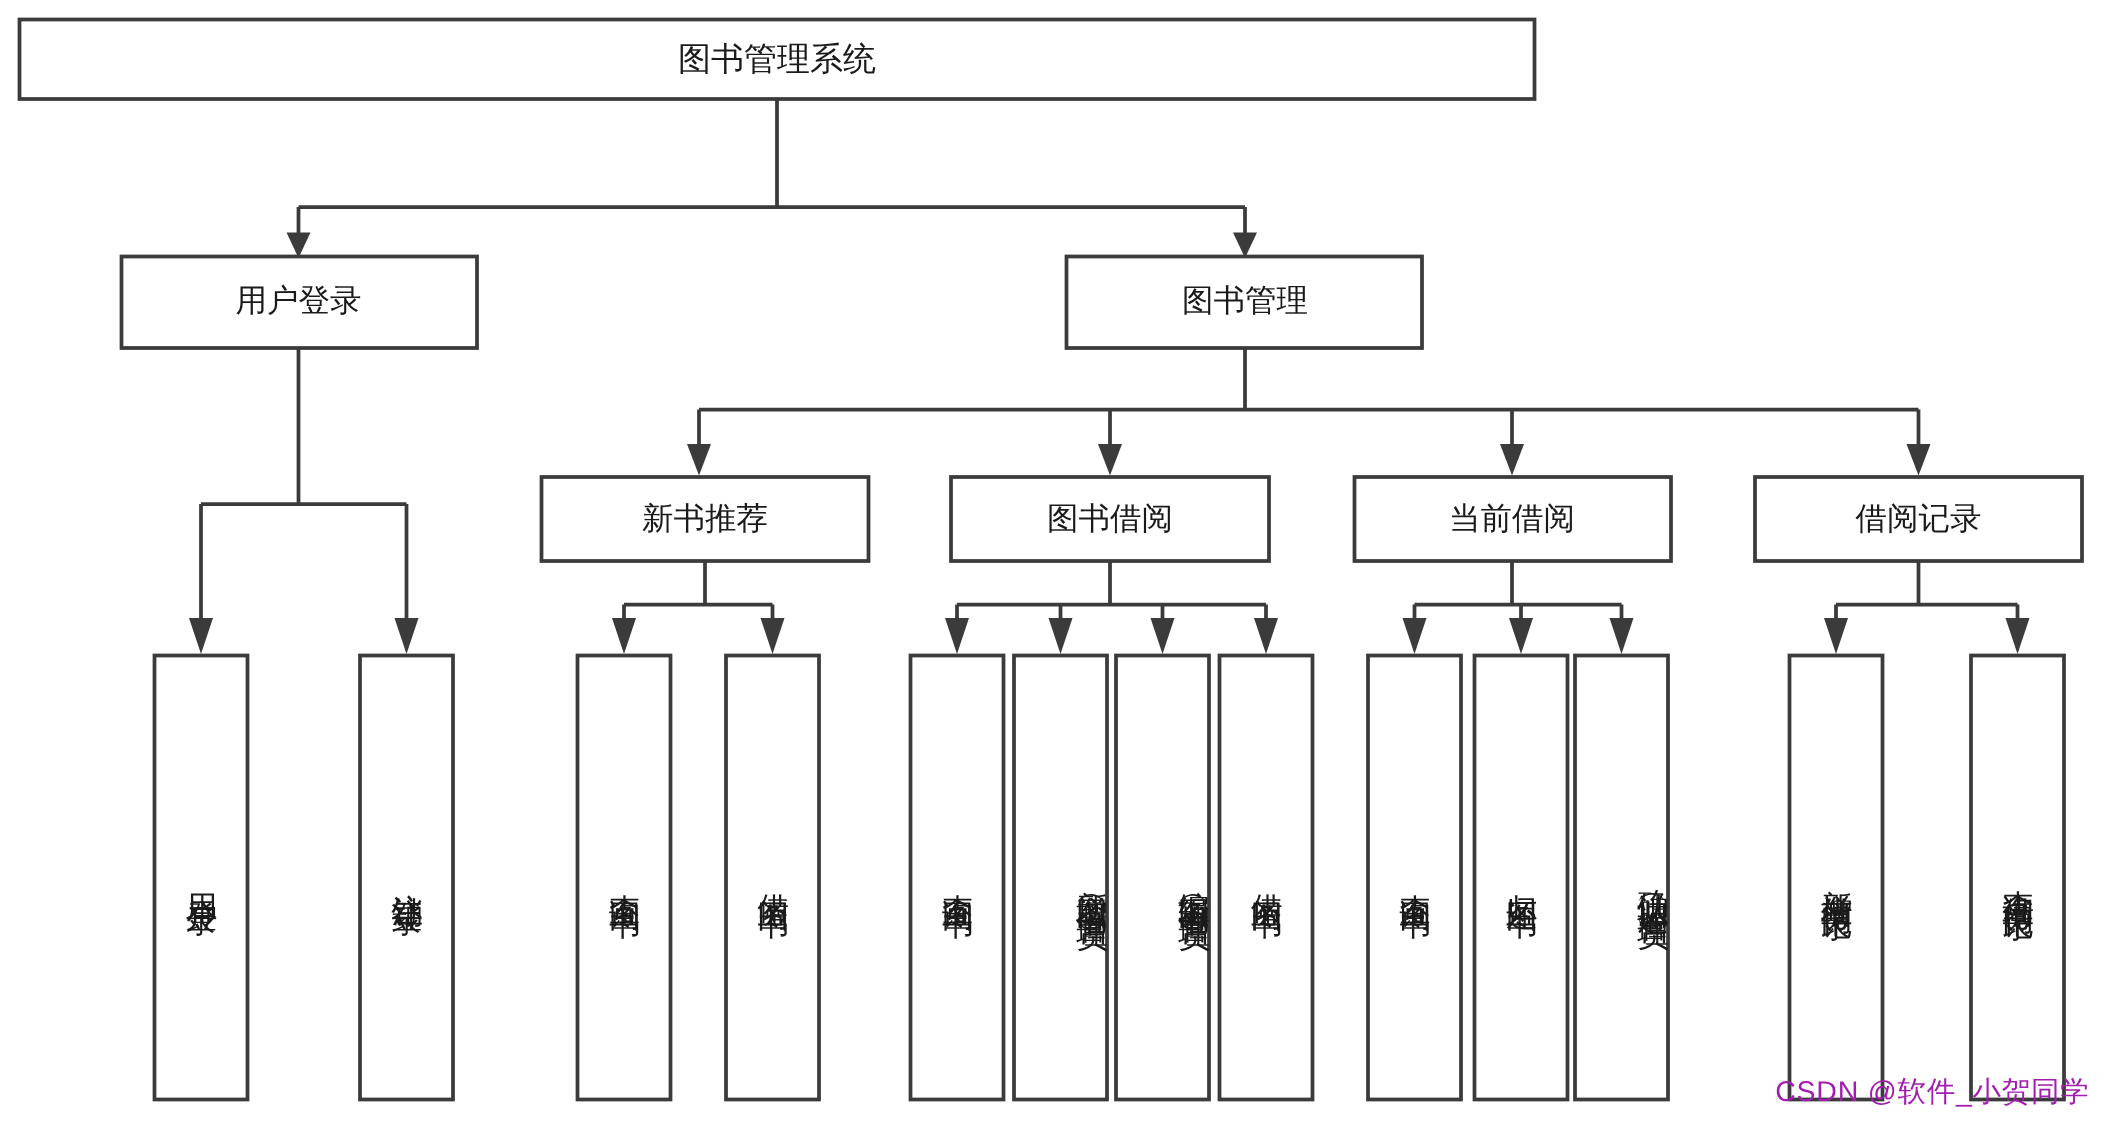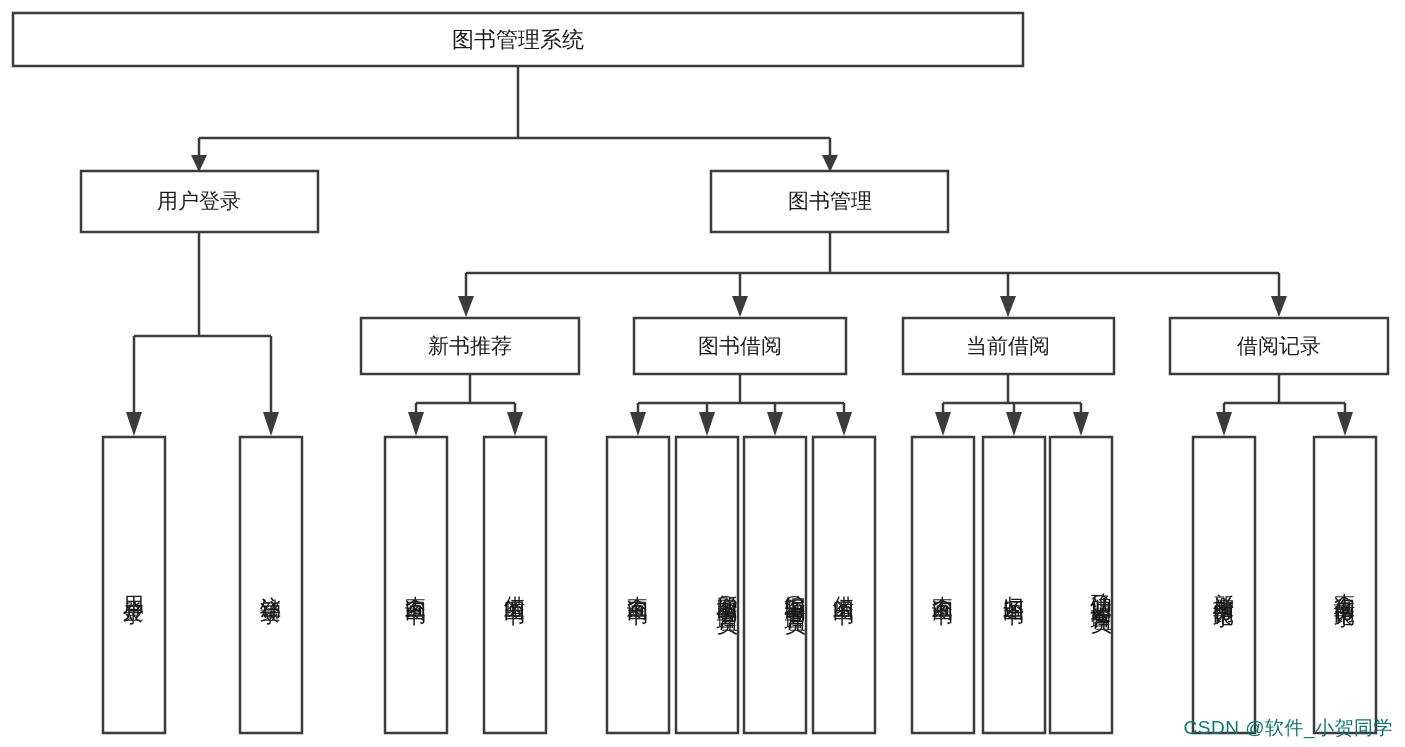--- a/index.html
+++ b/index.html
@@ -69,21 +69,21 @@
     justify-content: center;
     white-space: nowrap;
     pointer-events: none;
   }
   .watermark {
     position: absolute;
     right: 12px;
     bottom: 6px;
     font-family: "Liberation Sans", "DejaVu Sans", sans-serif;
     font-size: 19px;
-    color: #0f766e;
+    color: #a21caf;
     white-space: nowrap;
     letter-spacing: 0.5px;
   }
 </style>
 </head>
 <body>
 
 <div id="canvas">
 
   <svg class="diagram" viewBox="0 0 1405 747">

